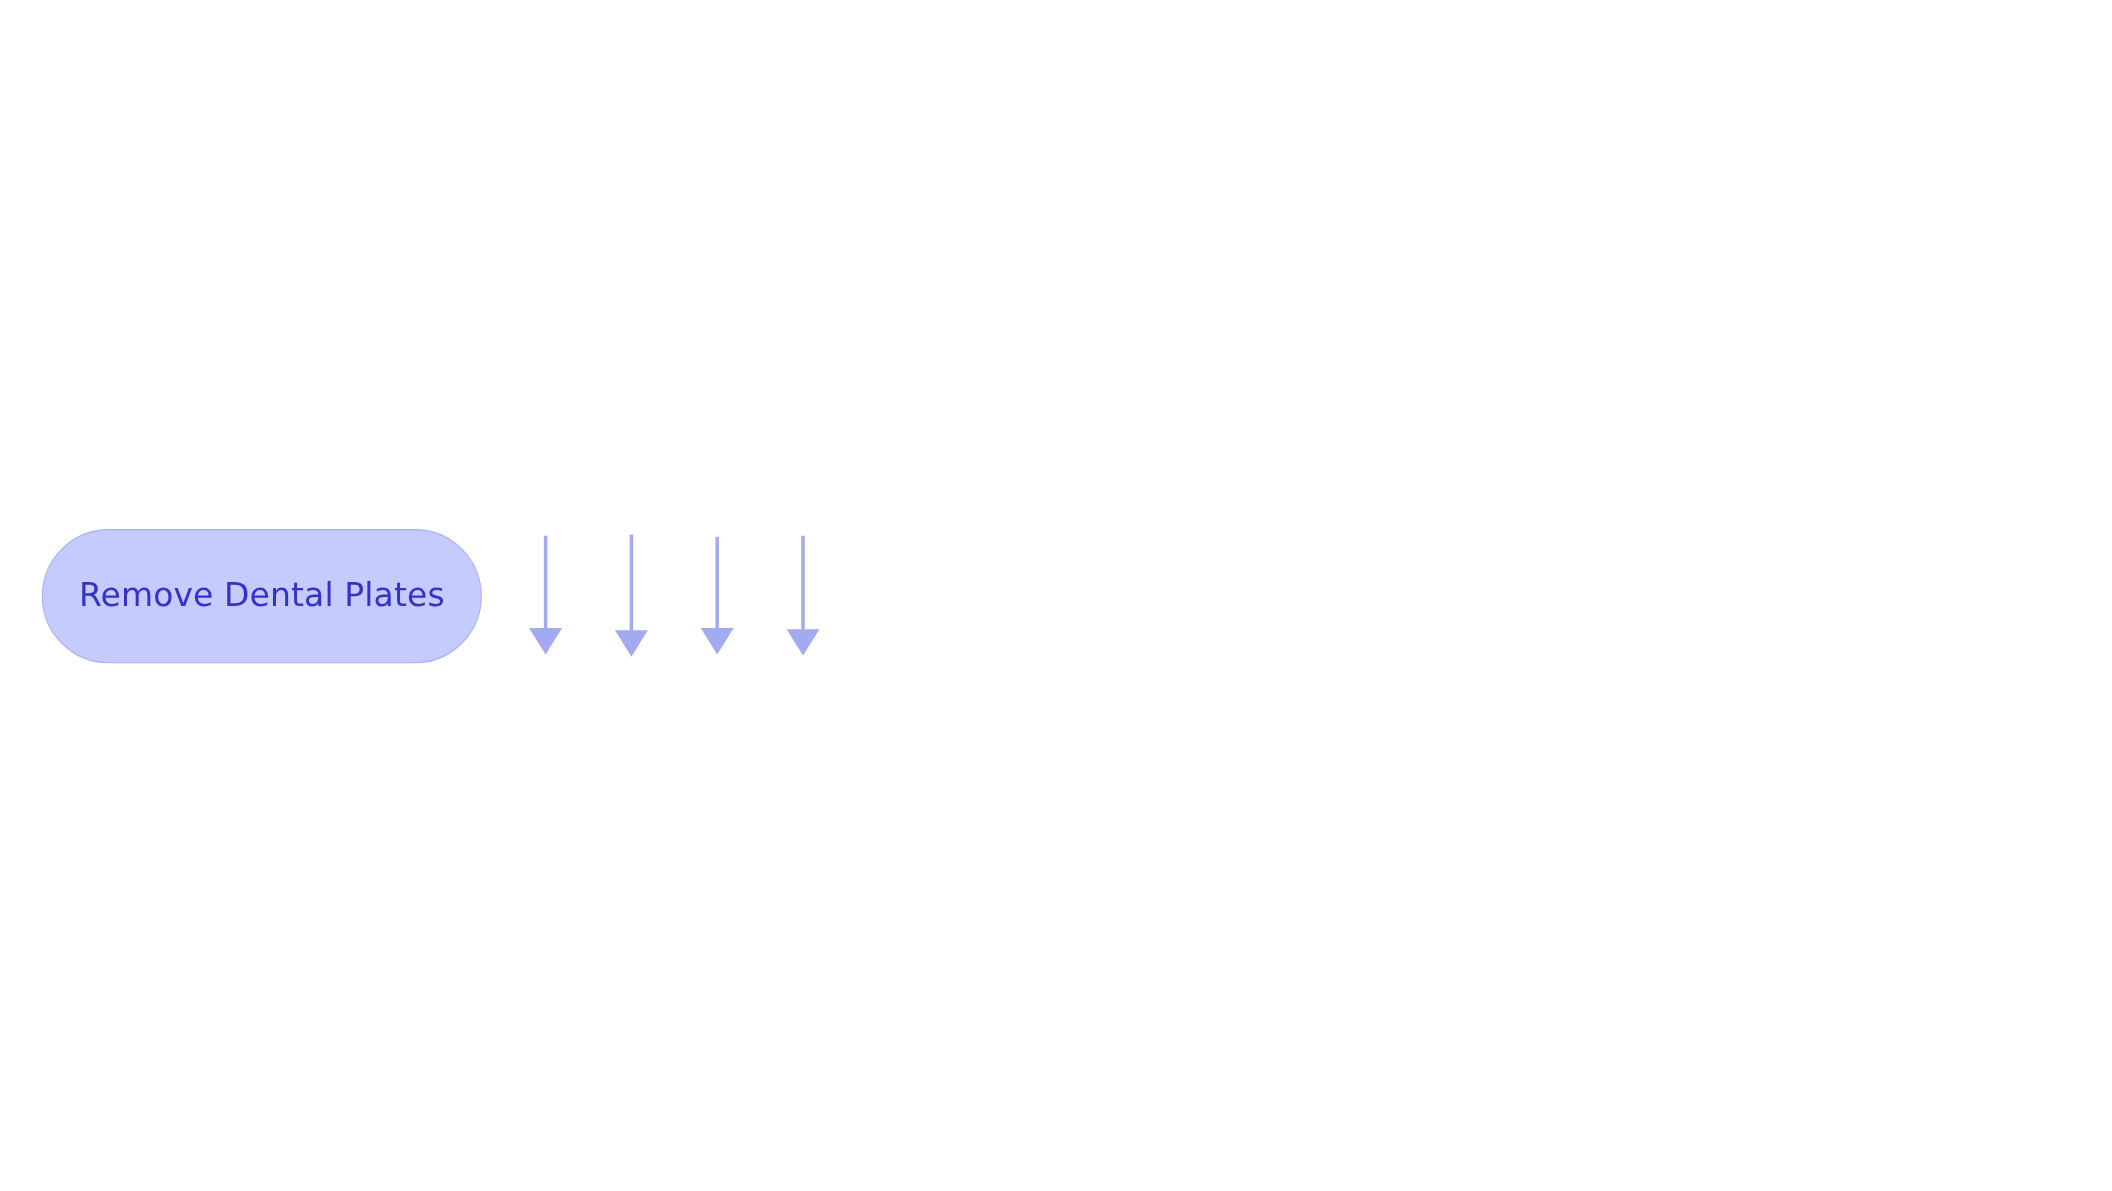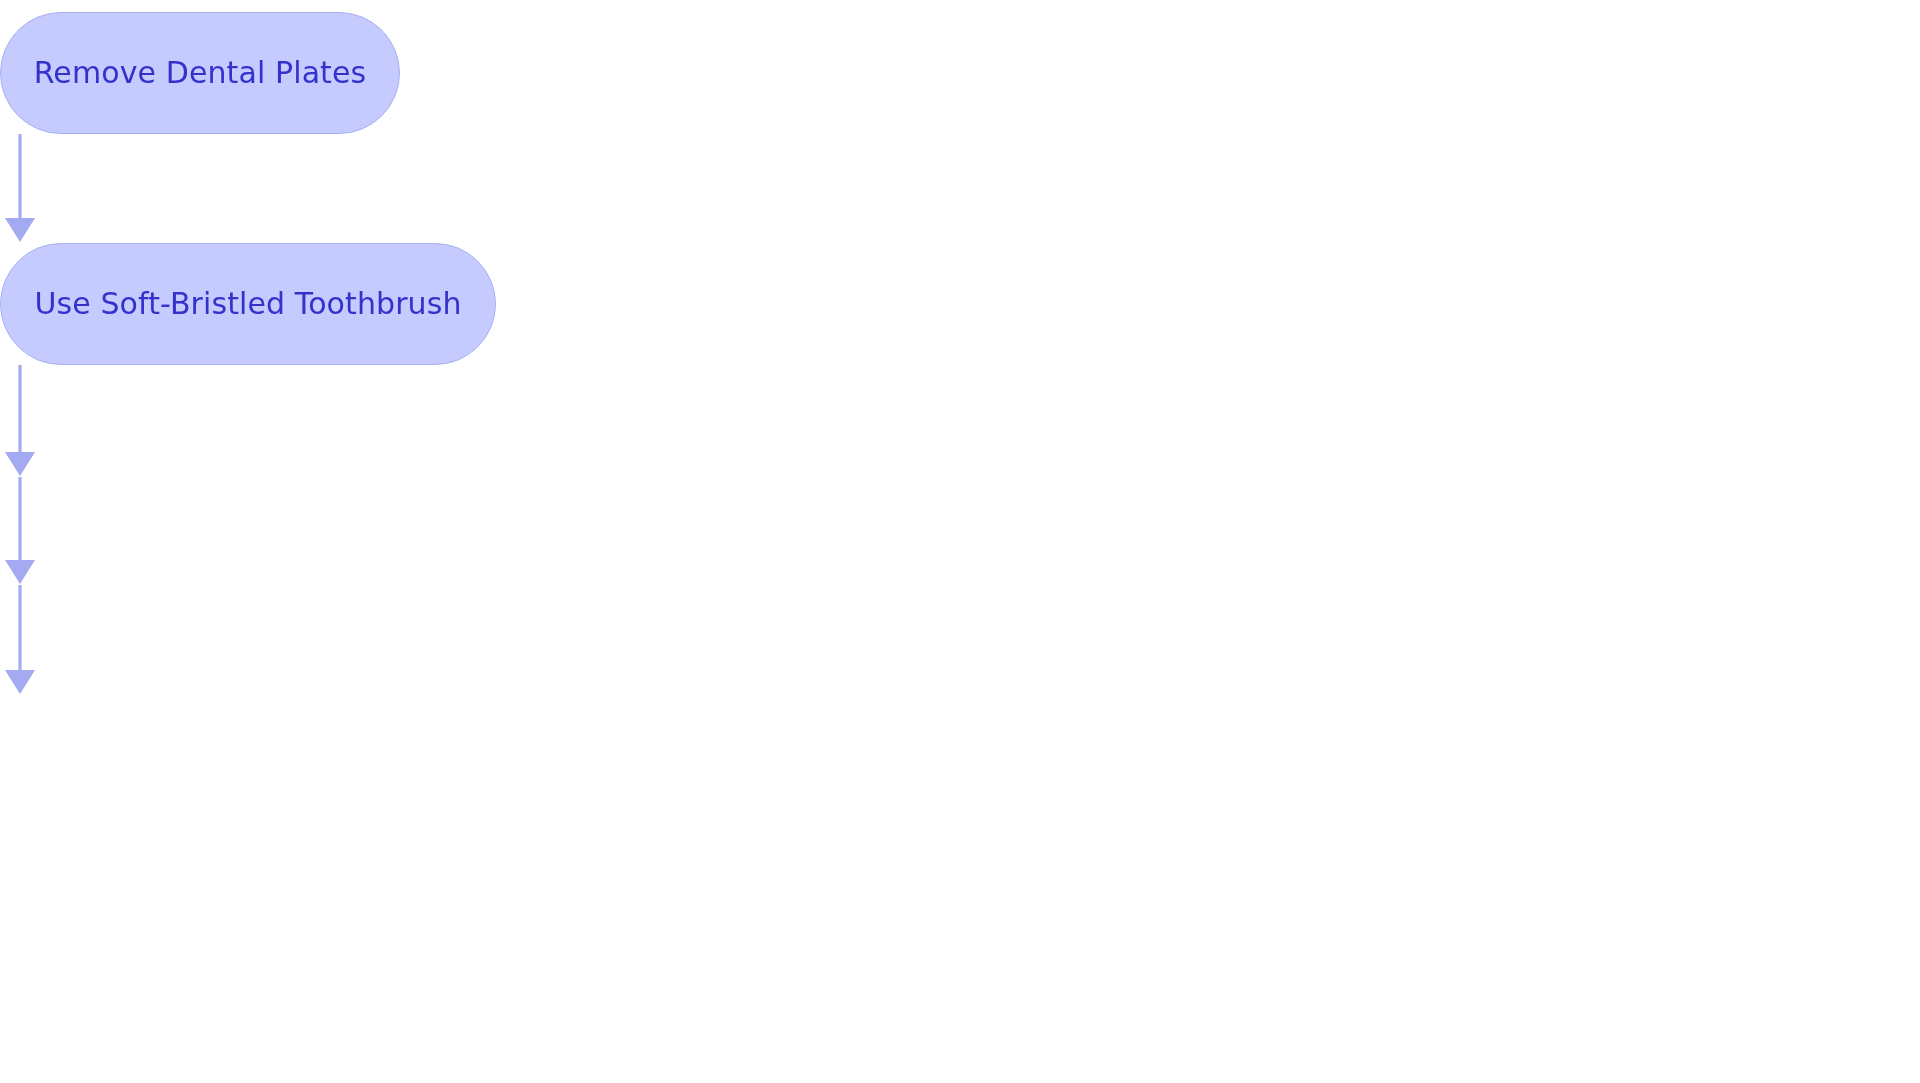--- a/index.html
+++ b/index.html
@@ -22,22 +22,23 @@
     background: #ffffff;
   }
 
   .flow-column {
     position: absolute;
     left: 0;
     top: 0;
     width: 1920px;
     height: 1083px;
     display: flex;
-    flex-direction: column;
-    align-items: flex-start;
+    flex-direction: row;
+    align-items: center;
+    gap: 38px;
   }
 
   .node {
     box-sizing: border-box;
     height: 122px;
     border-radius: 61px;
     background: #c5caff;
     border: 1.6px solid #a9b0f2;
     display: flex;
     align-items: center;
@@ -86,23 +87,20 @@
       <span class="node-label">Remove Dental Plates</span>
     </div>
 
     <div class="connector" style="height:109px">
       <svg width="40" height="109" viewBox="0 0 40 109">
         <line x1="20" y1="0" x2="20" y2="86" stroke="#a3aaf2" stroke-width="3.2"></line>
         <polygon points="5,84 35,84 20,108" fill="#a3aaf2"></polygon>
       </svg>
     </div>
 
-    <div class="node" style="width:496px">
-      <span class="node-label">Use Soft-Bristled Toothbrush</span>
-    </div>
 
     <div class="connector" style="height:112px">
       <svg width="40" height="112" viewBox="0 0 40 112">
         <line x1="20" y1="0" x2="20" y2="89" stroke="#a3aaf2" stroke-width="3.2"></line>
         <polygon points="5,87 35,87 20,111" fill="#a3aaf2"></polygon>
       </svg>
     </div>
 
 
     <div class="connector" style="height:108px">

